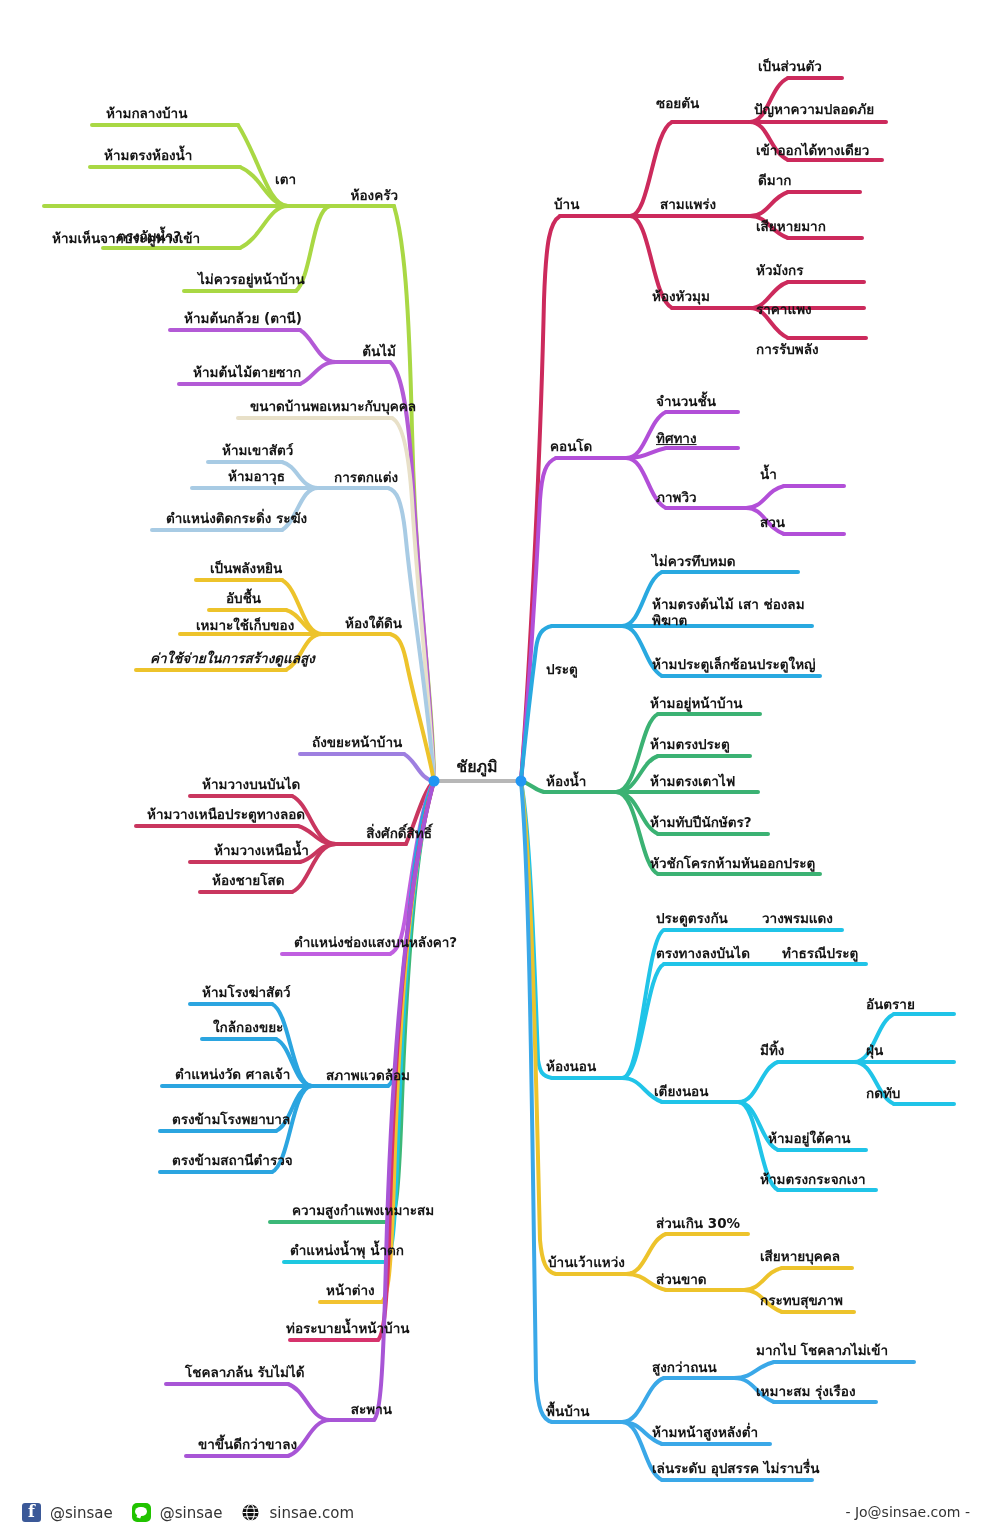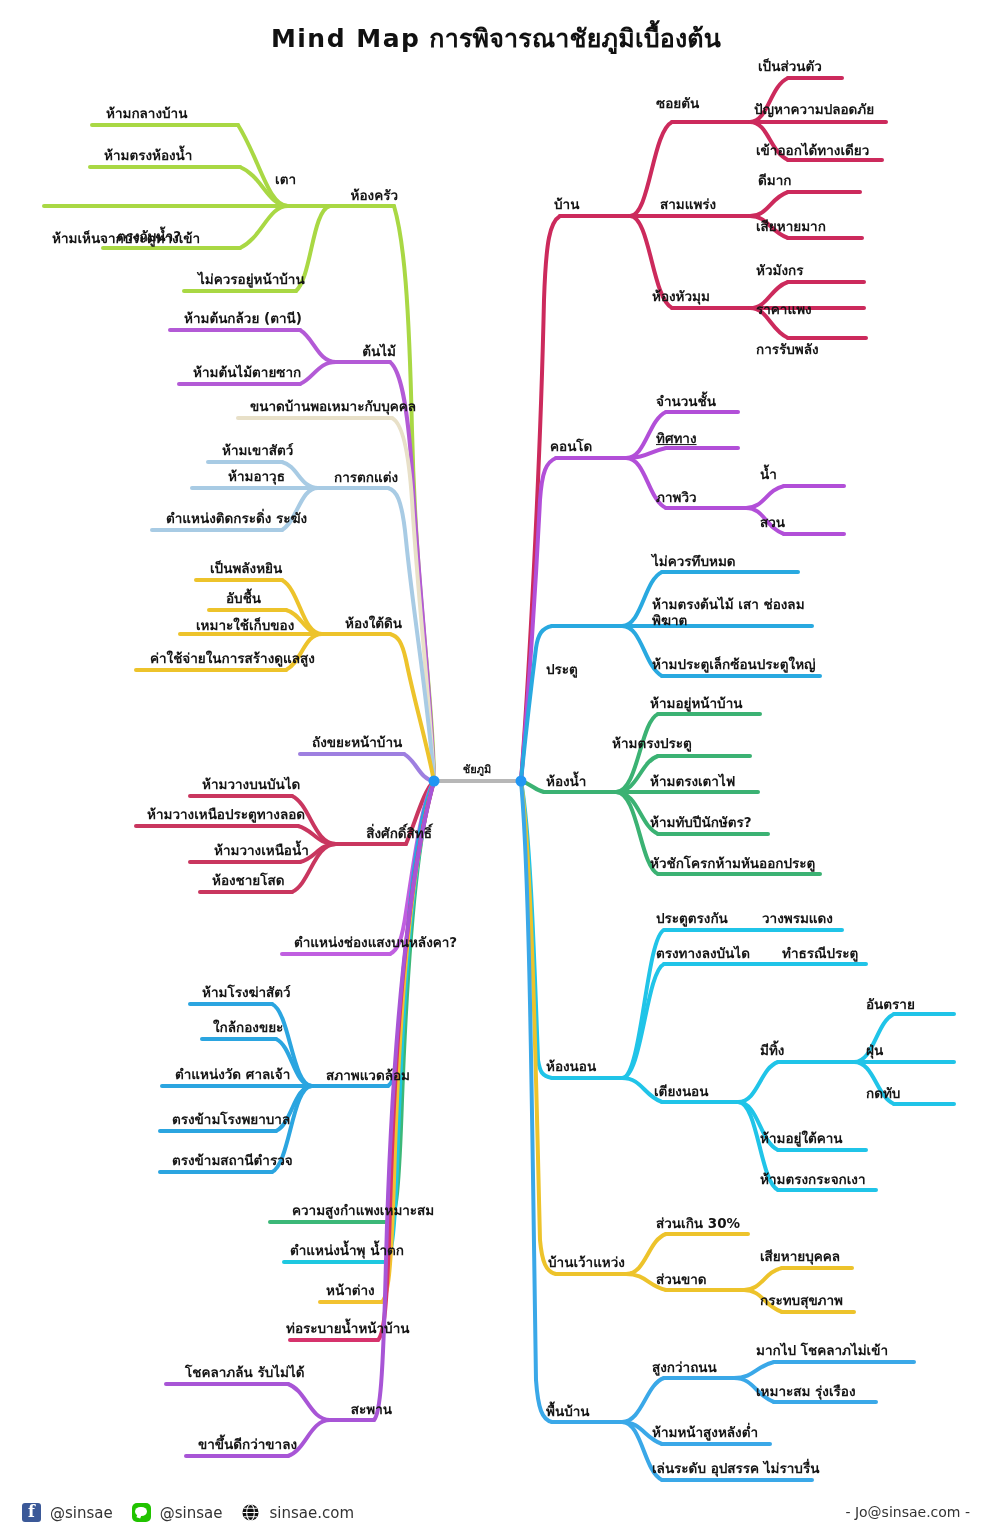--- a/index.html
+++ b/index.html
@@ -21,21 +21,21 @@
   .title .en{font-family:"DejaVu Sans","Liberation Sans",sans-serif;letter-spacing:1.5px;}
 
   .node{
     position:absolute;font-size:13.5px;line-height:1.18;white-space:pre;
     color:#151515;font-weight:600;
   }
   .node.wrap{white-space:normal;}
   .node.r{transform:translate(0,-100%);}     
   .node.l{transform:translate(-100%,-100%);} 
   .node.center{
-    transform:translate(-50%,-100%);font-size:11px;font-weight:700;
+    transform:translate(-50%,-100%);font-size:16px;font-weight:700;
   }
 
   .dot{position:absolute;width:11px;height:11px;border-radius:50%;
        background:#2196f3;transform:translate(-50%,-50%);}
 
   
   .footer{position:absolute;left:0;bottom:0;width:992px;height:56px;}
   .footer-left{position:absolute;left:22px;bottom:14px;display:flex;align-items:center;gap:9px;
                font-size:15px;color:#333;font-family:"DejaVu Sans","Liberation Sans",sans-serif;}
   .footer-right{position:absolute;right:22px;bottom:16px;font-size:14px;color:#333;
@@ -50,23 +50,20 @@
   .ic.line::before{content:"";position:absolute;left:5px;top:11px;width:4px;height:4px;
                   background:#fff;transform:rotate(20deg);}
   .ic.globe{position:relative;}
   .sp{margin-right:10px;}
 </style>
 </head>
 <body>
 
 <div id="map-root">
 
-  <div class="title">
-    <span class="en">Mind Map</span><span> การพิจารณาชัยภูมิเบื้องต้น</span>
-  </div>
 
   <svg class="links" viewBox="0 0 992 1536">
 
     <path d="M434 781 H521" stroke="#b7b7b7" stroke-width="4"></path>
 
     <path d="M434 781 C434 700 416 600 412 430 C409 300 404 240 394 206" stroke="#a9d844" stroke-width="4"></path>
     <path d="M394 206 H330" stroke="#a9d844" stroke-width="4"></path>
 
     <path d="M330 206 C300 206 300 206 288 206" stroke="#a9d844" stroke-width="4"></path>
     <path d="M288 206 C268 206 260 160 238 125 " stroke="#a9d844" stroke-width="4"></path>
@@ -277,21 +274,21 @@
 
   <div class="node l" style="left:398px;top:486px;">การตกแต่ง</div>
   <div class="node r" style="left:222px;top:459px;">ห้ามเขาสัตว์</div>
   <div class="node r" style="left:228px;top:485px;">ห้ามอาวุธ</div>
   <div class="node r" style="left:166px;top:527px;">ตำแหน่งติดกระดิ่ง ระฆัง</div>
 
   <div class="node l" style="left:402px;top:632px;">ห้องใต้ดิน</div>
   <div class="node r" style="left:210px;top:577px;">เป็นพลังหยิน</div>
   <div class="node r" style="left:226px;top:607px;">อับชื้น</div>
   <div class="node r" style="left:196px;top:634px;">เหมาะใช้เก็บของ</div>
-  <div class="node r" style="left:150px;top:667px;">ค่าใช้จ่ายในการสร้างดูแลสูง</div>
+  <div class="node r" style="left:150px;top:667px;font-style:italic;">ค่าใช้จ่ายในการสร้างดูแลสูง</div>
 
   <div class="node r" style="left:312px;top:751px;">ถังขยะหน้าบ้าน</div>
 
   <div class="node l" style="left:412px;top:842px;margin-left:20px;">สิ่งศักดิ์สิทธิ์</div>
   <div class="node r" style="left:202px;top:793px;">ห้ามวางบนบันได</div>
   <div class="node r" style="left:147px;top:823px;">ห้ามวางเหนือประตูทางลอด</div>
   <div class="node r" style="left:204px;top:859px;margin-left:10px;">ห้ามวางเหนือน้ำ</div>
   <div class="node r" style="left:212px;top:889px;">ห้องชายโสด</div>
 
   <div class="node r" style="left:294px;top:951px;">ตำแหน่งช่องแสงบนหลังคา?</div>
@@ -332,36 +329,36 @@
   <div class="node r" style="left:760px;top:483px;">น้ำ</div>
   <div class="node r" style="left:760px;top:531px;">สวน</div>
 
   <div class="node r" style="left:546px;top:632px;margin-top:46px;">ประตู</div>
   <div class="node r" style="left:652px;top:570px;">ไม่ควรทึบหมด</div>
   <div class="node wrap" style="left:652px;top:597px;width:185px;">ห้ามตรงต้นไม้ เสา ช่องลม พิฆาต</div>
   <div class="node r" style="left:652px;top:673px;">ห้ามประตูเล็กซ้อนประตูใหญ่</div>
 
   <div class="node r" style="left:546px;top:790px;">ห้องน้ำ</div>
   <div class="node r" style="left:650px;top:712px;">ห้ามอยู่หน้าบ้าน</div>
-  <div class="node r" style="left:612px;top:753px;font-family:Liberation Mono, monospace;">ห้ามตรงประตู</div>
+  <div class="node r" style="left:650px;top:753px;">ห้ามตรงประตู</div>
   <div class="node r" style="left:650px;top:790px;">ห้ามตรงเตาไฟ</div>
   <div class="node r" style="left:650px;top:831px;">ห้ามทับปีนักษัตร?</div>
   <div class="node r" style="left:650px;top:872px;">หัวชักโครกห้ามหันออกประตู</div>
 
   <div class="node r" style="left:546px;top:1075px;">ห้องนอน</div>
   <div class="node r" style="left:656px;top:927px;">ประตูตรงกัน</div>
   <div class="node r" style="left:762px;top:927px;">วางพรมแดง</div>
   <div class="node r" style="left:656px;top:962px;">ตรงทางลงบันได</div>
   <div class="node r" style="left:782px;top:962px;">ทำธรณีประตู</div>
   <div class="node r" style="left:654px;top:1100px;">เตียงนอน</div>
   <div class="node r" style="left:760px;top:1059px;">มีทิ้ง</div>
   <div class="node r" style="left:866px;top:1013px;">อันตราย</div>
   <div class="node r" style="left:866px;top:1059px;">ฝุ่น</div>
   <div class="node r" style="left:866px;top:1102px;">กดทับ</div>
-  <div class="node r" style="left:760px;top:1147px;">ห้ามอยู่ใต้คาน</div>
+  <div class="node r" style="left:760px;top:1147px;padding-left:8px;">ห้ามอยู่ใต้คาน</div>
   <div class="node r" style="left:760px;top:1188px;">ห้ามตรงกระจกเงา</div>
 
   <div class="node r" style="left:548px;top:1271px;">บ้านเว้าแหว่ง</div>
   <div class="node r" style="left:656px;top:1232px;">ส่วนเกิน 30%</div>
   <div class="node r" style="left:656px;top:1288px;">ส่วนขาด</div>
   <div class="node r" style="left:760px;top:1265px;">เสียหายบุคคล</div>
   <div class="node r" style="left:760px;top:1309px;">กระทบสุขภาพ</div>
 
   <div class="node r" style="left:546px;top:1420px;">พื้นบ้าน</div>
   <div class="node r" style="left:652px;top:1376px;">สูงกว่าถนน</div>

